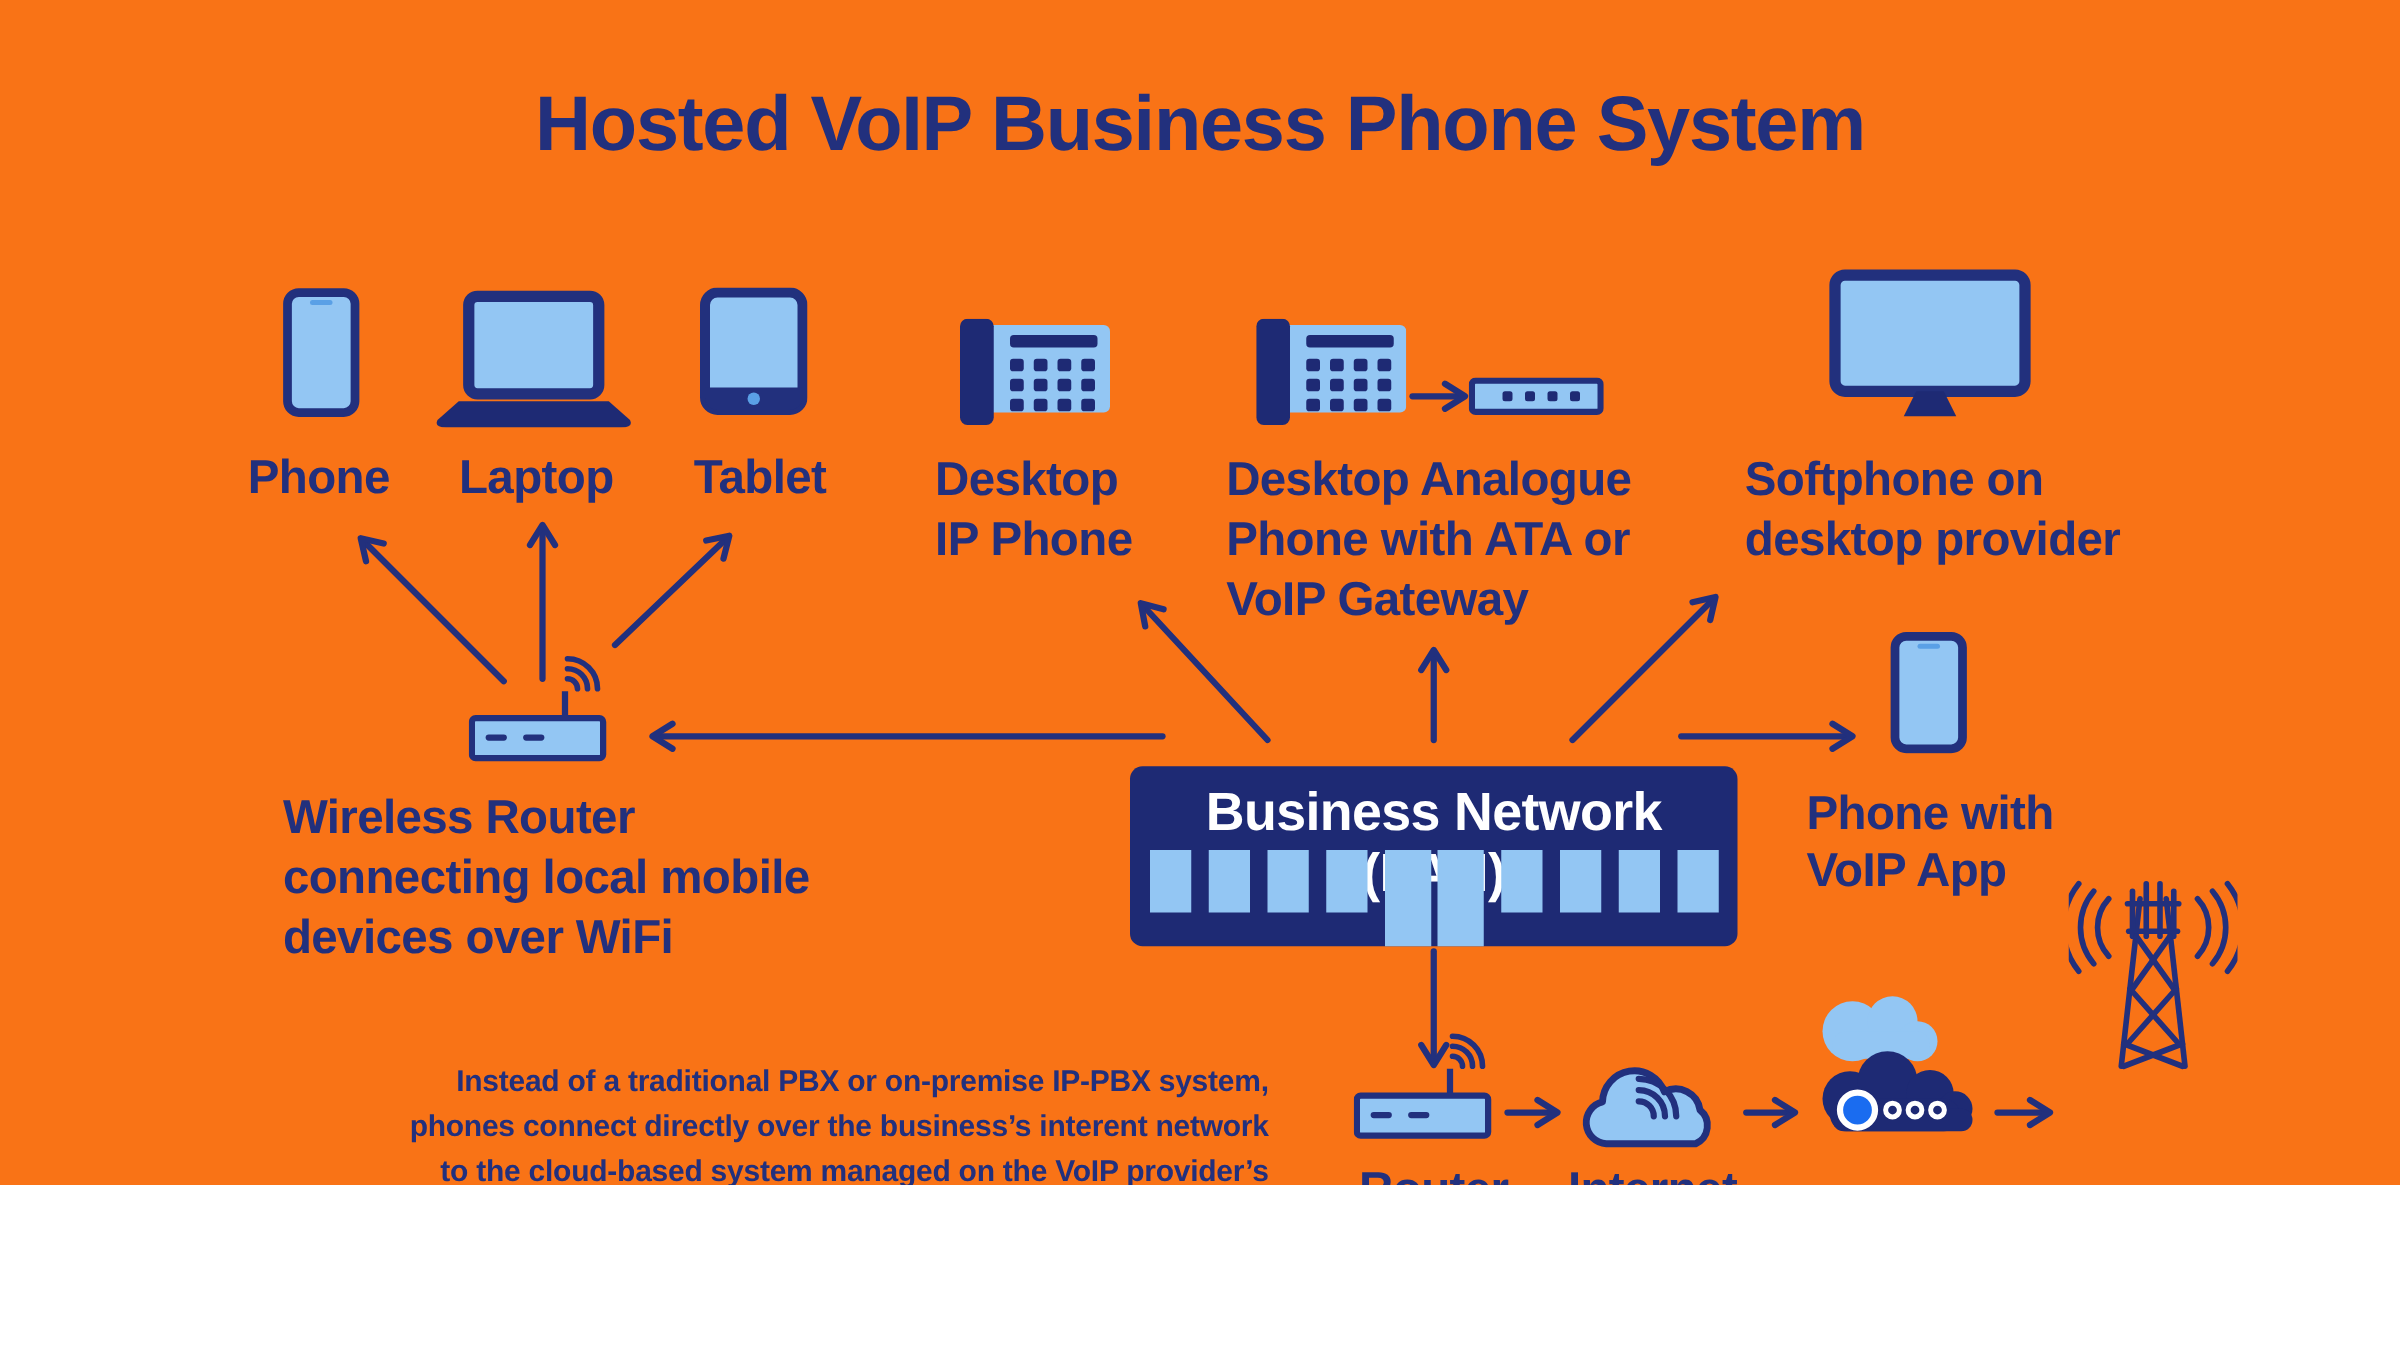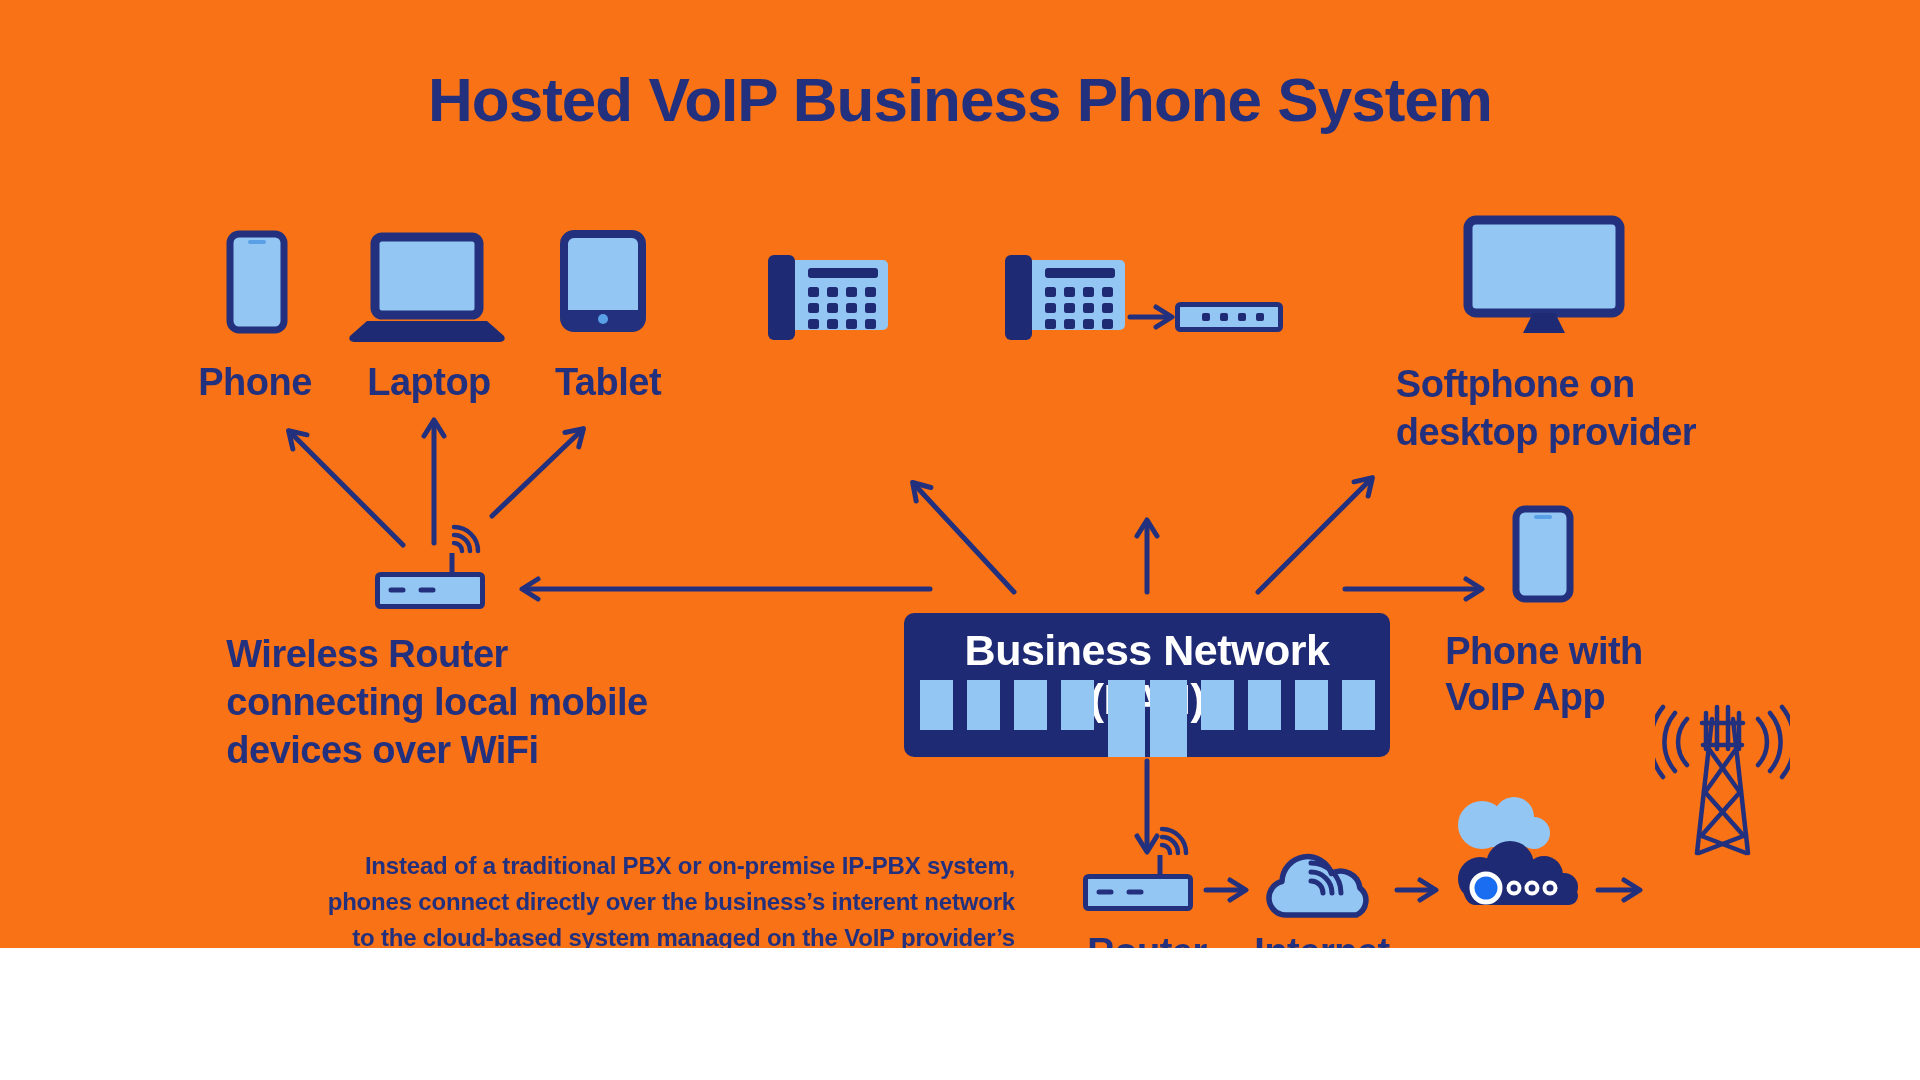--- a/index.html
+++ b/index.html
@@ -148,20 +148,25 @@
   </svg>
 
   <svg class="abs" style="left:1463px;top:215px" width="162" height="122" viewBox="0 0 162 122">
     <rect x="5" y="5" width="152" height="93" rx="8" fill="var(--light-blue)" stroke="var(--navy)" stroke-width="9"></rect>
     <polygon points="70,98 92,98 102,118 60,118" fill="var(--navy-deep)"></polygon>
   </svg>
 
   <div class="lbl" style="left:255px;top:358px">Phone</div>
   <div class="lbl" style="left:429px;top:358px">Laptop</div>
   <div class="lbl" style="left:608px;top:358px">Tablet</div>
+  <div class="lbl" style="left:827px;top:360px">Desktop
+IP Phone</div>
+  <div class="lbl" style="left:1143px;top:360px">Desktop Analogue
+Phone with ATA or
+VoIP Gateway</div>
   <div class="lbl" style="left:1546px;top:360px">Softphone on
 desktop provider</div>
 
   <svg class="abs" style="left:375px;top:516px" width="130" height="100" viewBox="0 0 130 100">
     <rect x="2.5" y="58.5" width="105" height="32" rx="3" fill="var(--light-blue)" stroke="var(--navy)" stroke-width="5"></rect>
     <line x1="16" y1="74" x2="28" y2="74" stroke="var(--navy)" stroke-width="5" stroke-linecap="round"></line>
     <line x1="46" y1="74" x2="58" y2="74" stroke="var(--navy)" stroke-width="5" stroke-linecap="round"></line>
     <line x1="77" y1="58" x2="77" y2="37" stroke="var(--navy)" stroke-width="5"></line>
     <g stroke="var(--navy)" stroke-width="4.5" fill="none" stroke-linecap="round">
       <path d="M79 27 A8 8 0 0 1 87 35"></path>

